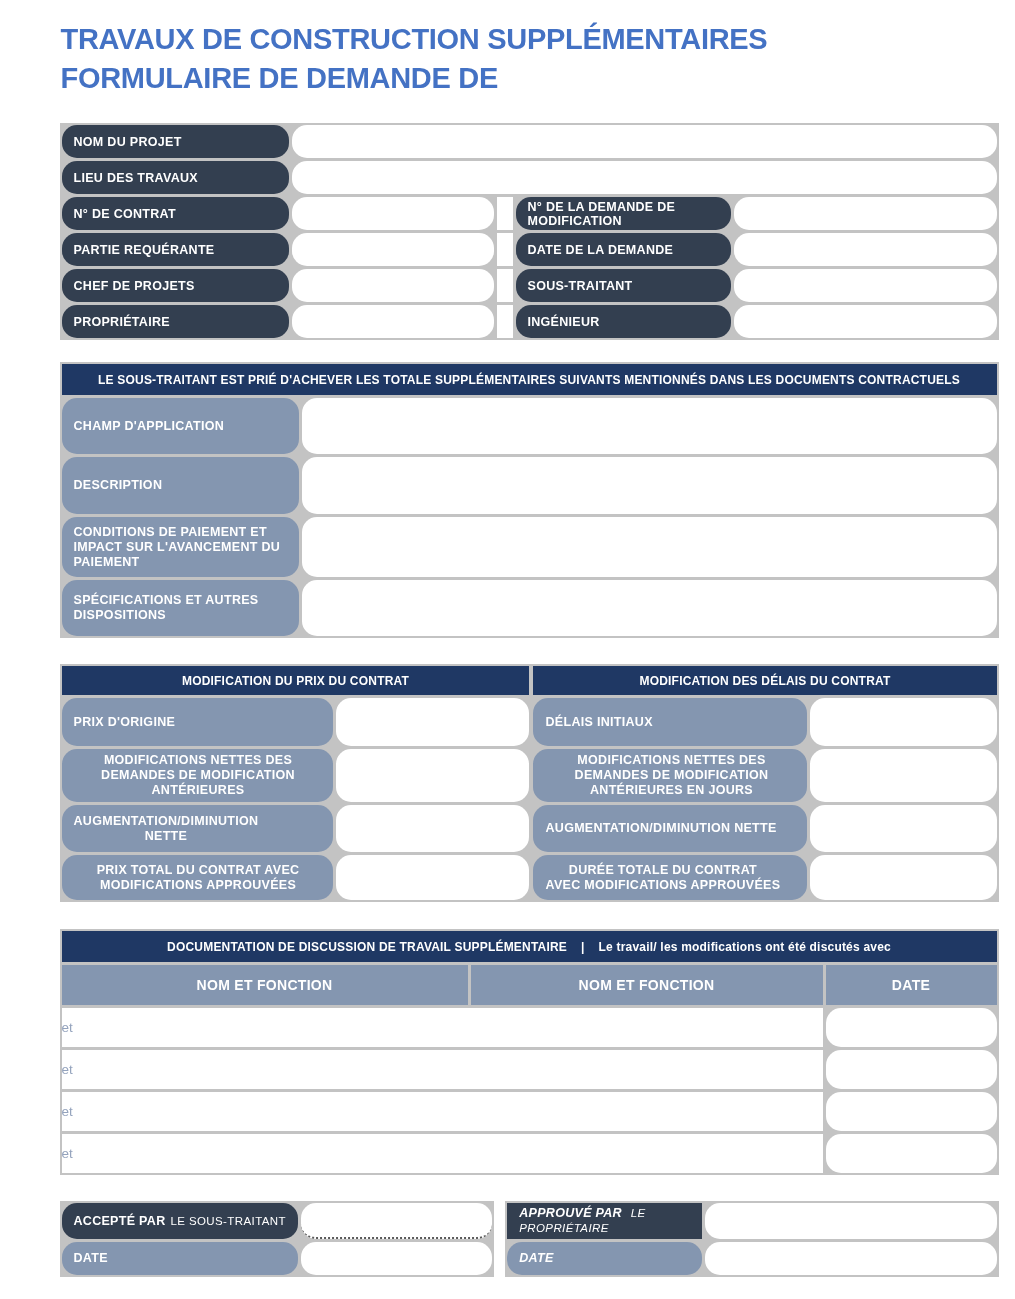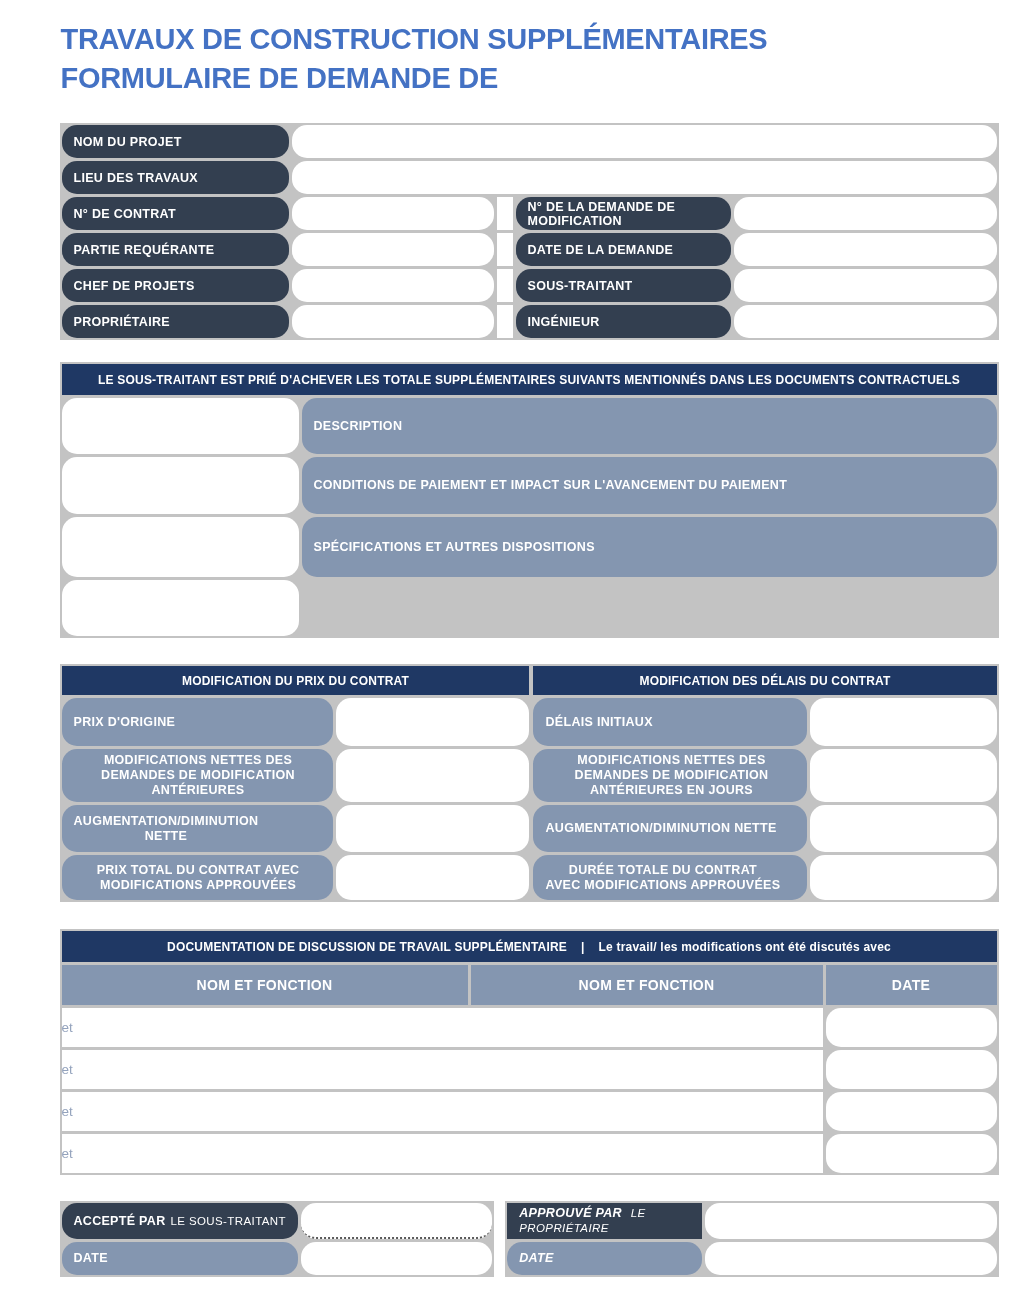--- a/index.html
+++ b/index.html
@@ -120,20 +120,21 @@
     <div class="cell lbl-dark">PROPRIÉTAIRE</div>
     <div class="cell inp"></div>
     <div class="white-gap"></div>
     <div class="cell lbl-dark">INGÉNIEUR</div>
     <div class="cell inp"></div>
   </div>
 
   <div class="gtable work-table">
     <div class="banner">LE SOUS-TRAITANT EST PRIÉ D'ACHEVER LES TOTALE SUPPLÉMENTAIRES SUIVANTS MENTIONNÉS DANS LES DOCUMENTS CONTRACTUELS</div>
 
+    <div class="cell lbl-blue">CHAMP D'APPLICATION</div>
     <div class="cell inp"></div>
 
     <div class="cell lbl-blue">DESCRIPTION</div>
     <div class="cell inp"></div>
 
     <div class="cell lbl-blue">CONDITIONS DE PAIEMENT ET IMPACT SUR L'AVANCEMENT DU PAIEMENT</div>
     <div class="cell inp"></div>
 
     <div class="cell lbl-blue">SPÉCIFICATIONS ET AUTRES DISPOSITIONS</div>
     <div class="cell inp"></div>

